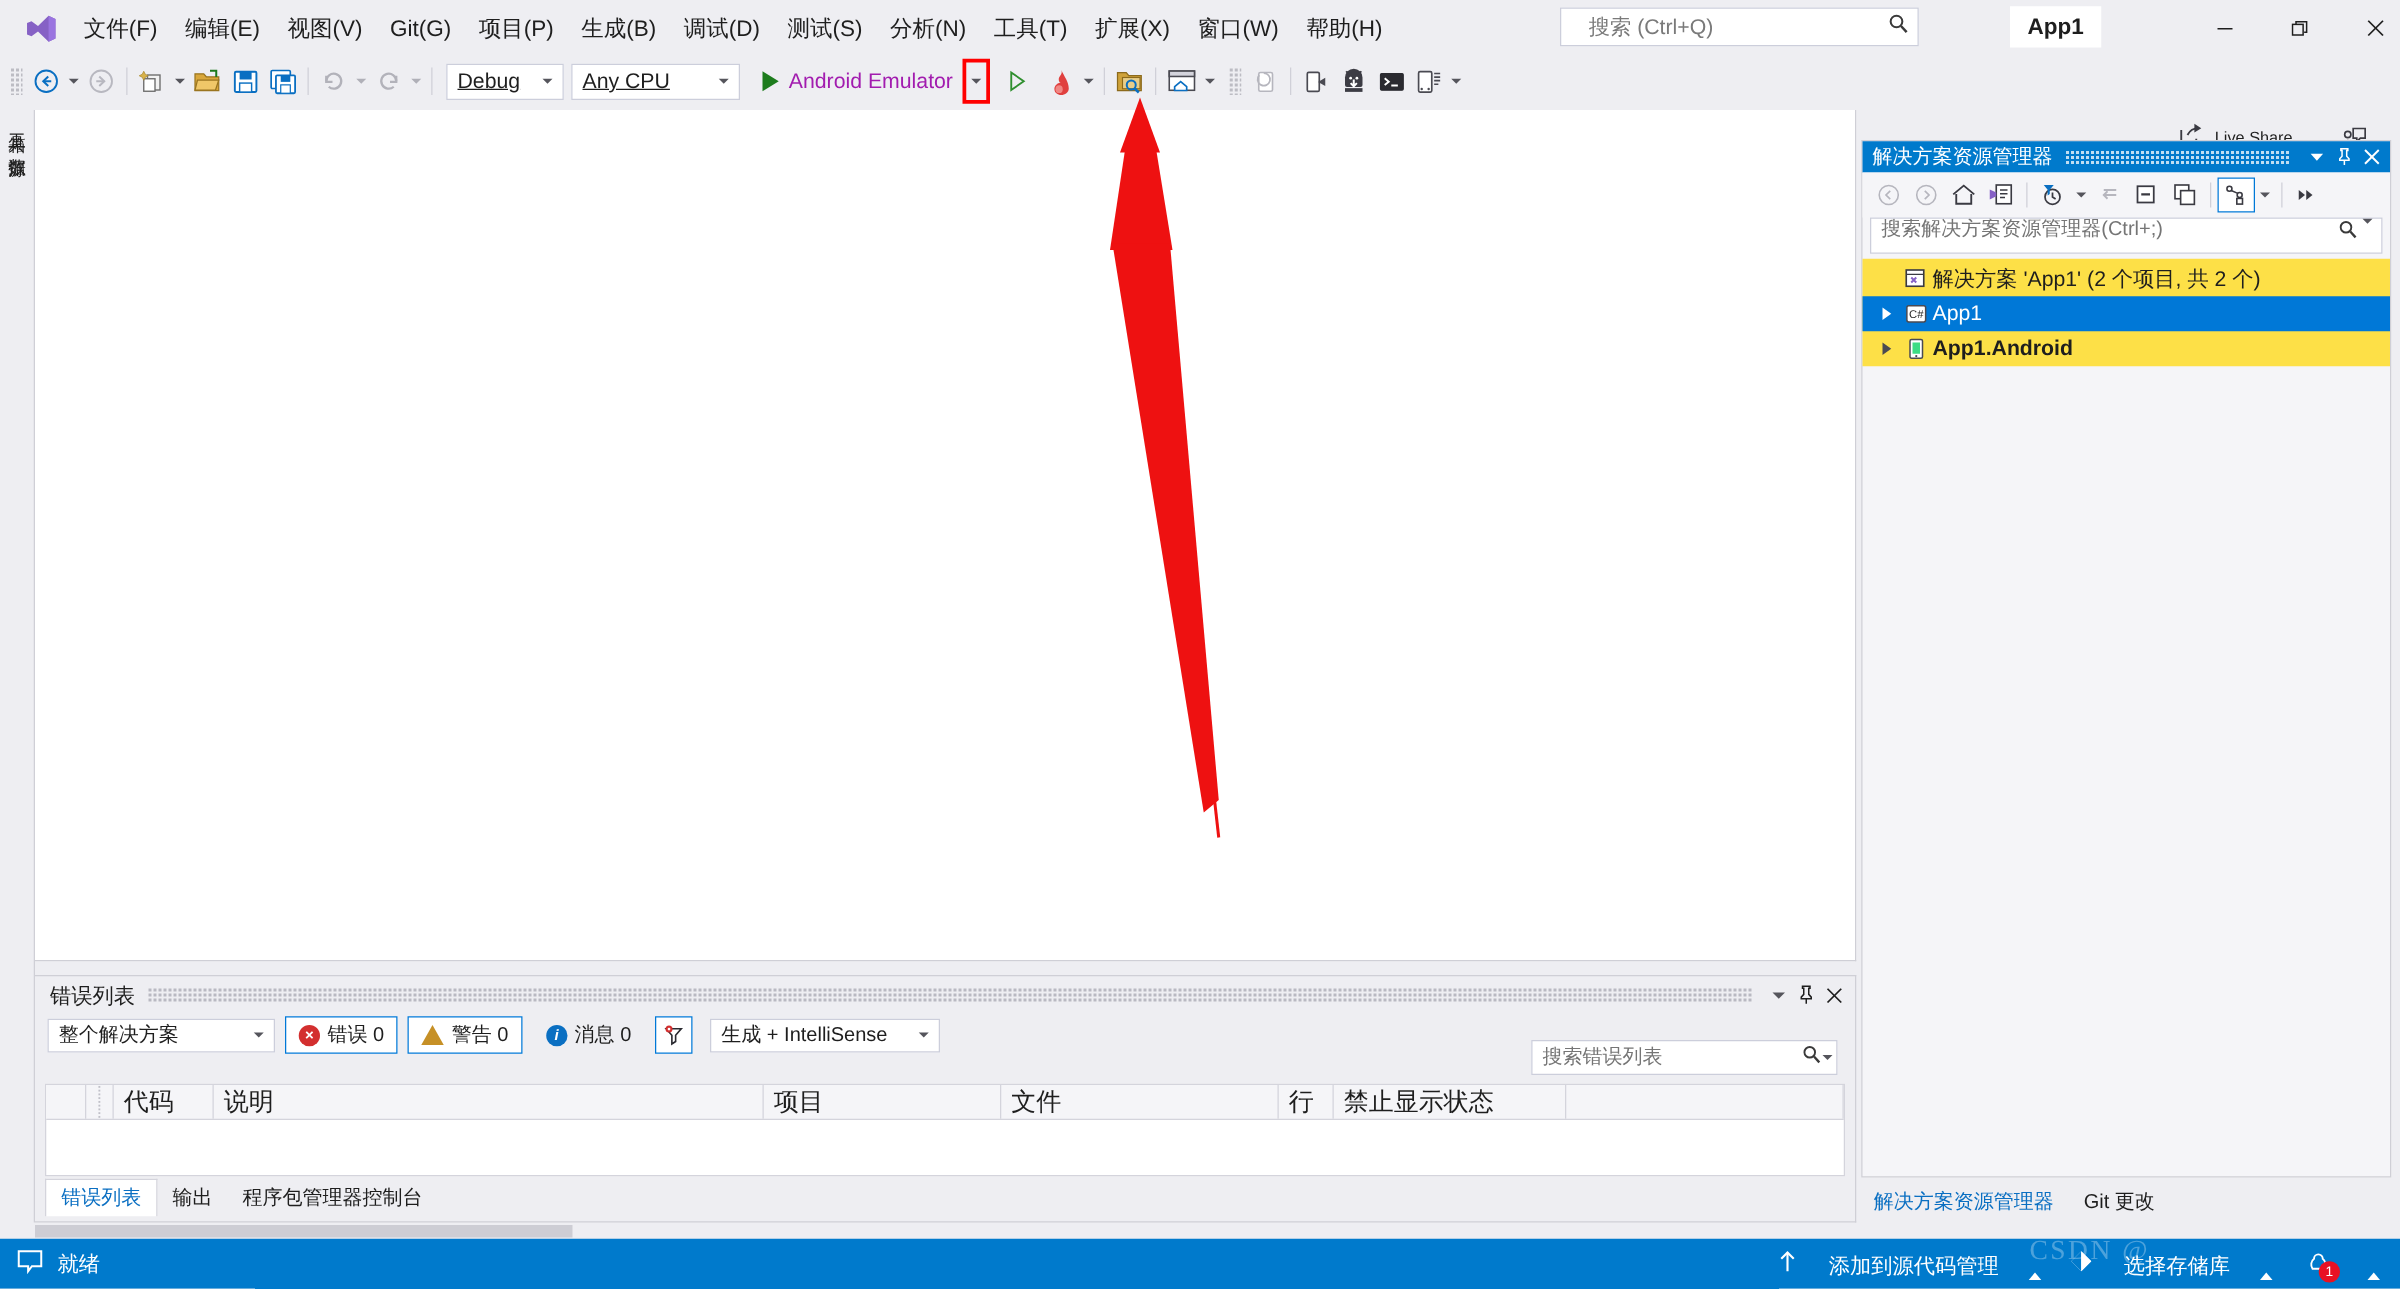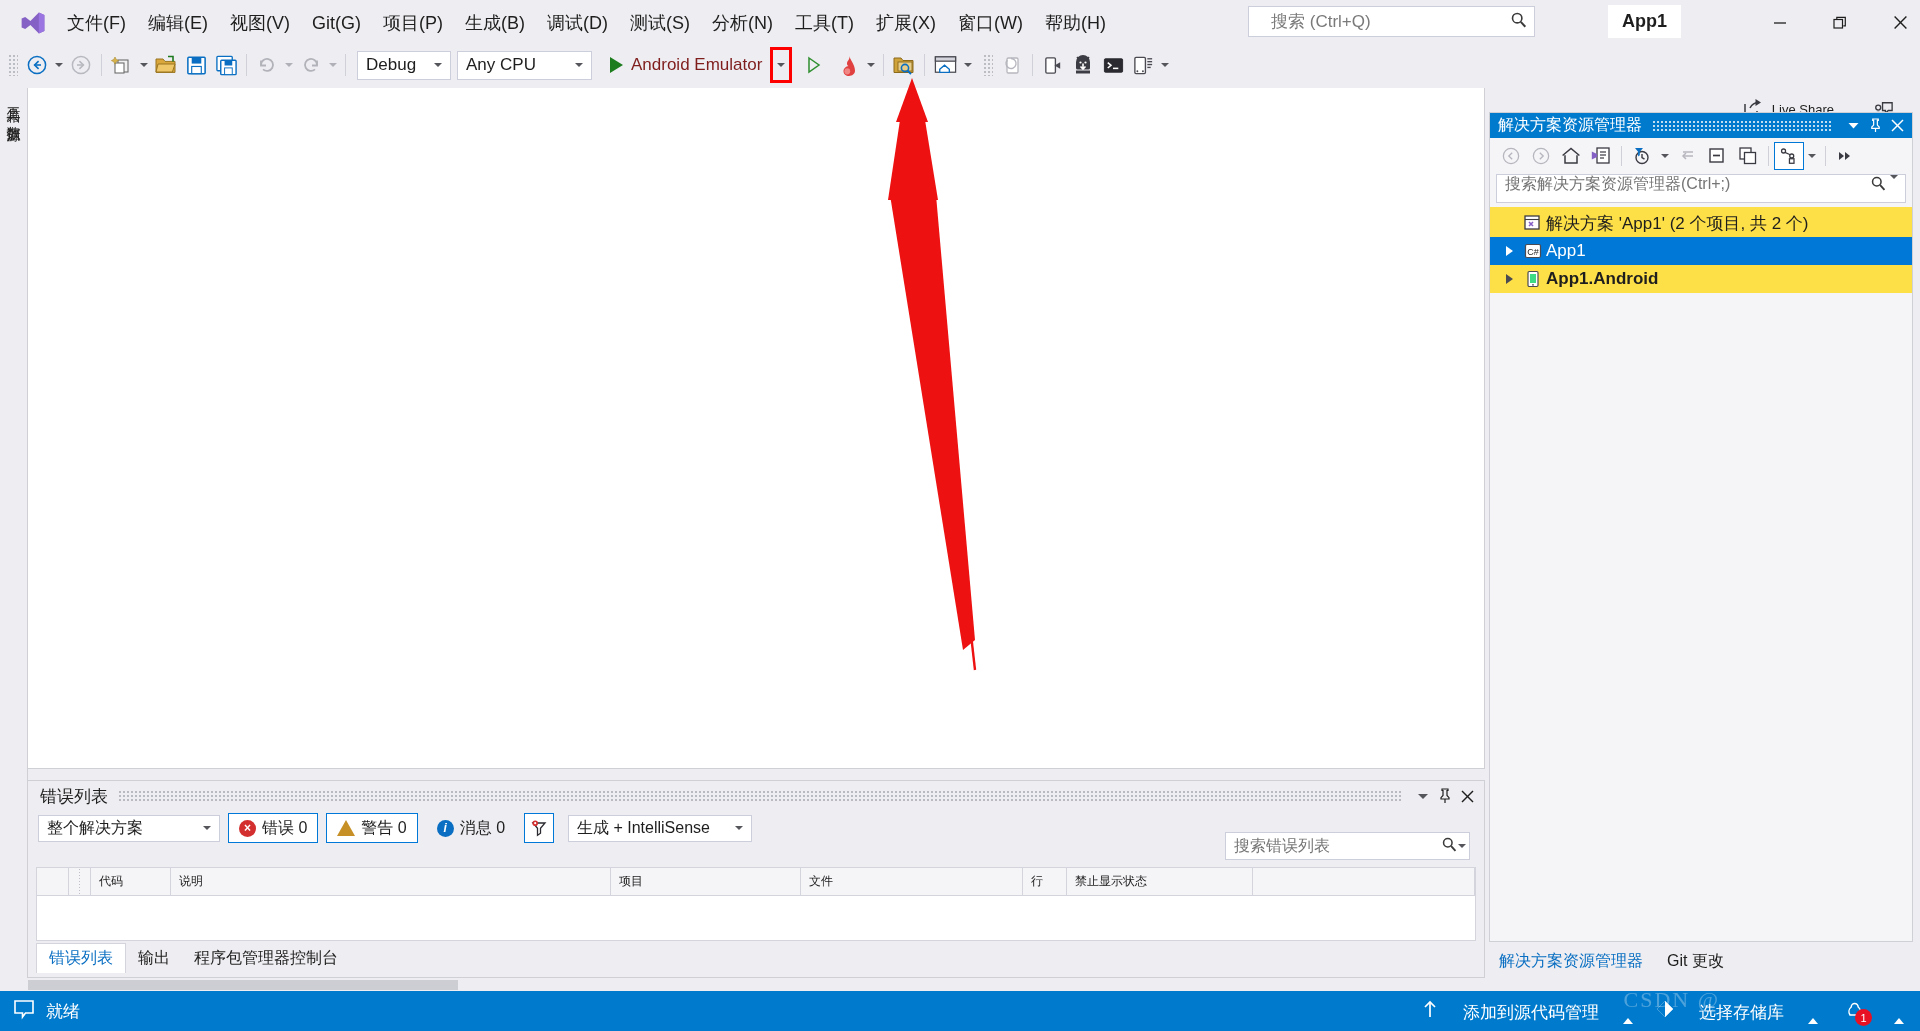--- a/index.html
+++ b/index.html
@@ -65,26 +65,26 @@
     width: 14px; height: 32px; display: flex; align-items: center; justify-content: center; cursor: default;
   }
   .caret { width: 0; height: 0; border-left: 4px solid transparent; border-right: 4px solid transparent;
            border-top: 4px solid #55555c; }
   .caret.dis { border-top-color: #b0b0b8; }
 
   .combo {
     height: 29px; background: #fff; border: 1px solid #cccedb; display: flex; align-items: center;
     padding: 0 4px 0 8px; font-size: 17px; color: #1e1e1e; margin-left: 6px;
   }
-  .combo .lbl { flex: 1; white-space: nowrap; }
+  .combo .lbl { flex: 1; white-space: nowrap; text-decoration: underline; }
   .combo .cbcaret { width: 16px; display: flex; justify-content: center; }
 
   .startbtn {
     display: flex; align-items: center; height: 32px; padding: 0 6px 0 4px;
-    font-size: 17px; color: #7f1d1d; white-space: nowrap; cursor: default;
+    font-size: 17px; color: #a21caf; white-space: nowrap; cursor: default;
   }
   .play-tri {
     width: 0; height: 0; border-top: 8px solid transparent; border-bottom: 8px solid transparent;
     border-left: 13px solid #1d7c1d; margin-right: 8px;
   }
 
   .redbox {
     border: 3px solid #ff0000; width: 22px; height: 36px; display: flex;
     align-items: center; justify-content: center; box-sizing: border-box;
   }
@@ -151,21 +151,21 @@
   .errsearch {
     position: absolute; right: 14px; top: 51px; width: 245px; height: 28px;
     background: #fff; border: 1px solid #cccedb; display: flex; align-items: center; padding: 0 4px 0 8px;
   }
   .errsearch input { flex: 1; border: none; outline: none; font-size: 16px; color: #6d6d6d;
                      font-family: inherit; background: transparent; }
 
   .errgrid { position: absolute; left: 8px; top: 86px; right: 8px; bottom: 36px;
              background: #fff; border: 1px solid #d4d4dc; }
   .gridhead { display: flex; height: 28px; background: #f5f5f8; border-bottom: 1px solid #d4d4dc;
-              font-size: 12px; color: #1e1e1e; }
+              font-size: 20px; color: #1e1e1e; }
   .gridhead .cell { display: flex; align-items: center; padding: 0 8px; border-right: 1px solid #d4d4dc;
                     white-space: nowrap; overflow: hidden; }
   .gridhead .cell.grip2 {
     background-image: radial-gradient(#c0c0c8 42%, transparent 43%);
     background-size: 3px 3px; background-repeat: repeat-y; background-position: center top;
   }
 
   .errtabs { position: absolute; left: 8px; bottom: 4px; display: flex; align-items: center; gap: 0; }
   .errtab { font-size: 16px; padding: 4px 12px; color: #1e1e1e; cursor: default; }
   .errtab.active { color: #0a6fc2; background: #fff; border: 1px solid #d4d4dc; border-bottom: none; }

